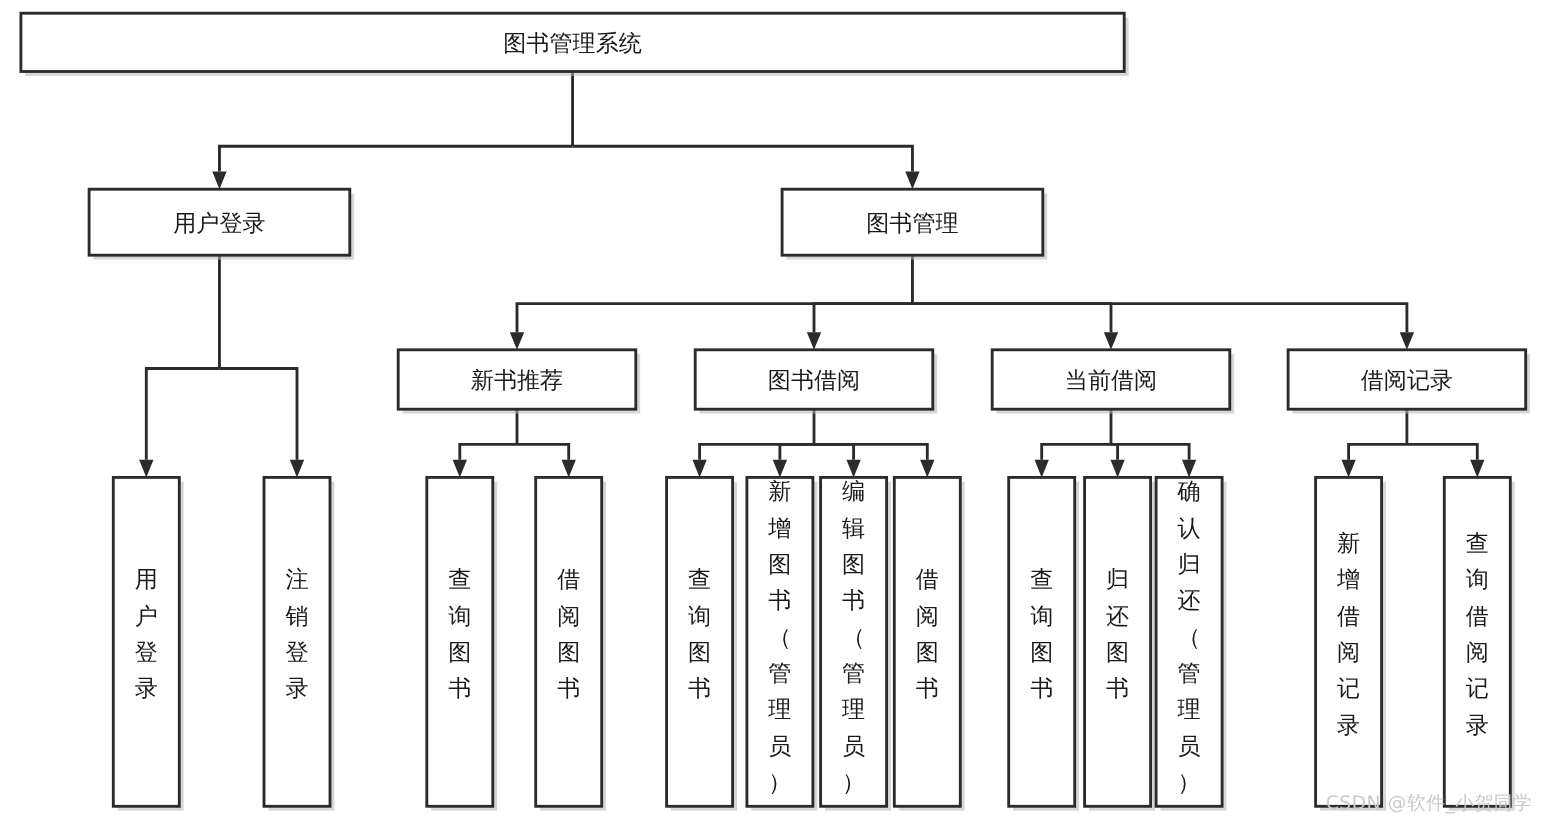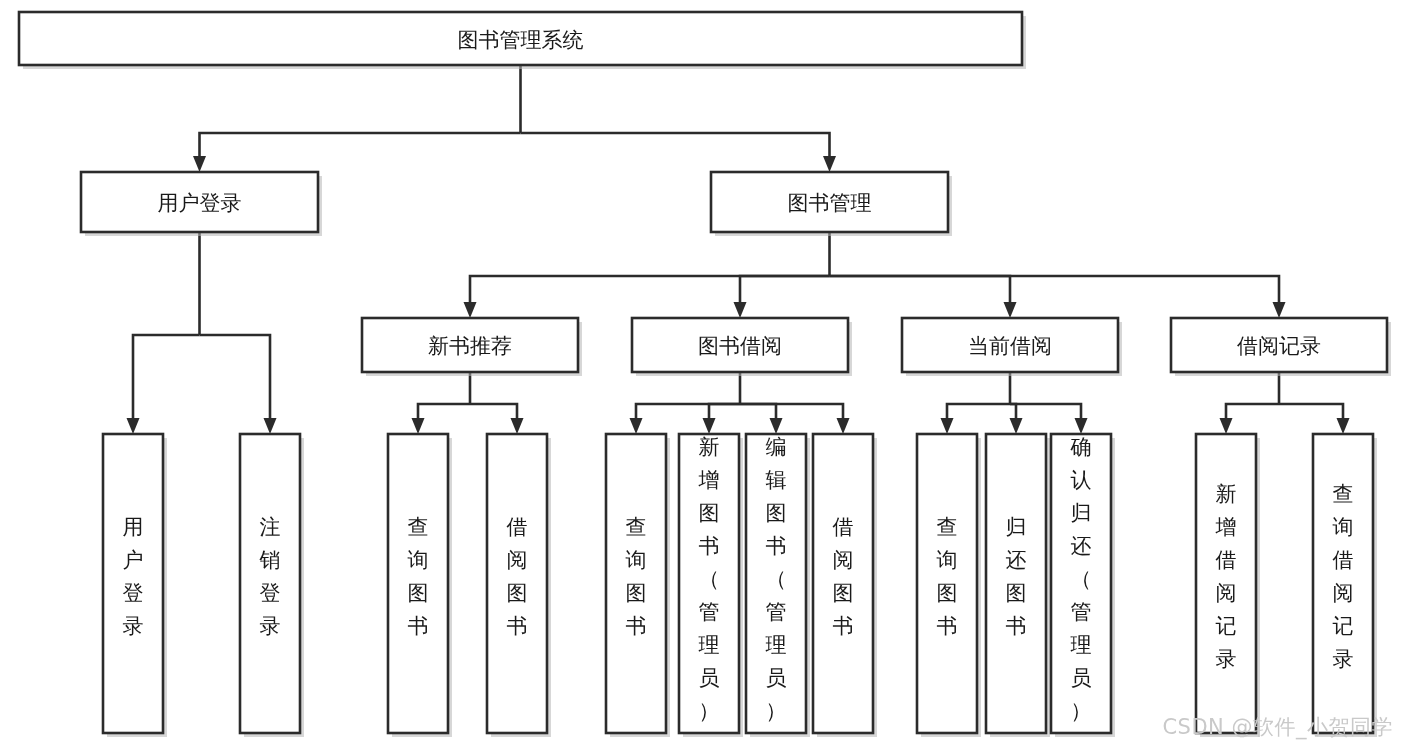--- a/index.html
+++ b/index.html
@@ -52,21 +52,21 @@
     font-family: "DejaVu Sans", "Liberation Sans", sans-serif;
     font-size: 21px;
     fill: #1a1a1a;
     text-anchor: middle;
   }
   .watermark {
     position: absolute;
     right: 12px;
     bottom: 6px;
     font-family: "DejaVu Sans", "Liberation Sans", sans-serif;
-    font-size: 21px;
+    font-size: 17px;
     color: #c9c9c9;
     letter-spacing: 0.5px;
     white-space: nowrap;
     user-select: none;
   }
 </style>
 </head>
 <body>
 
 <svg id="diagram" viewBox="0 0 1405 747">

